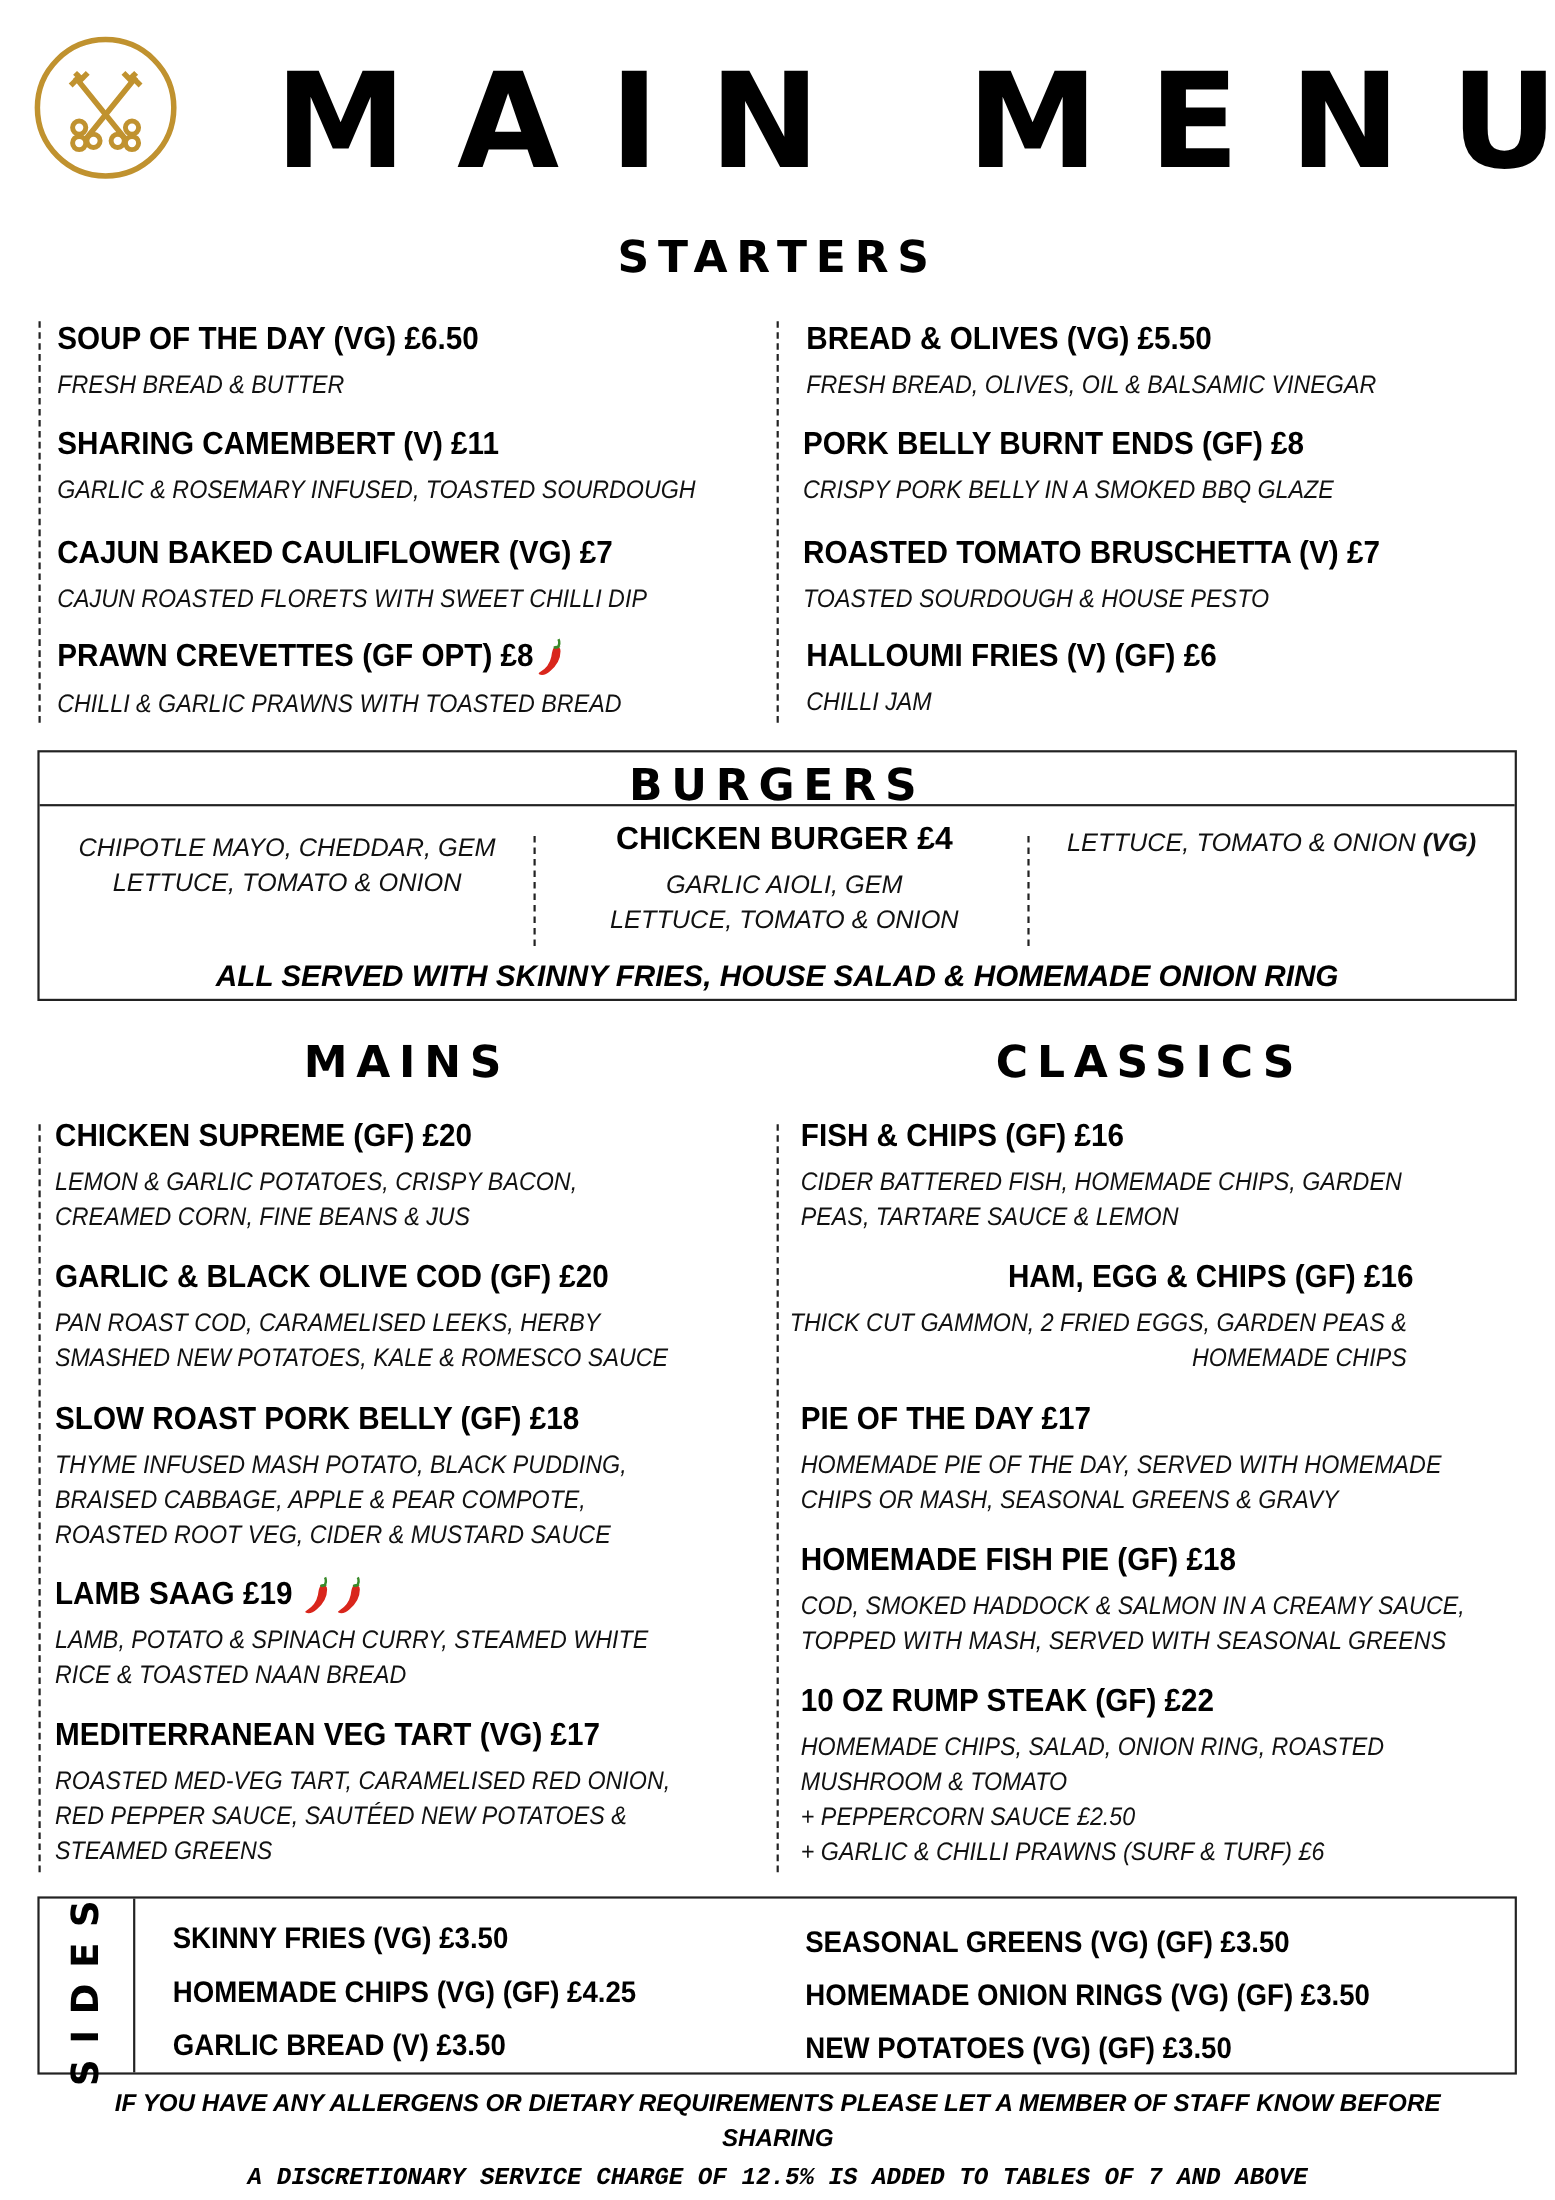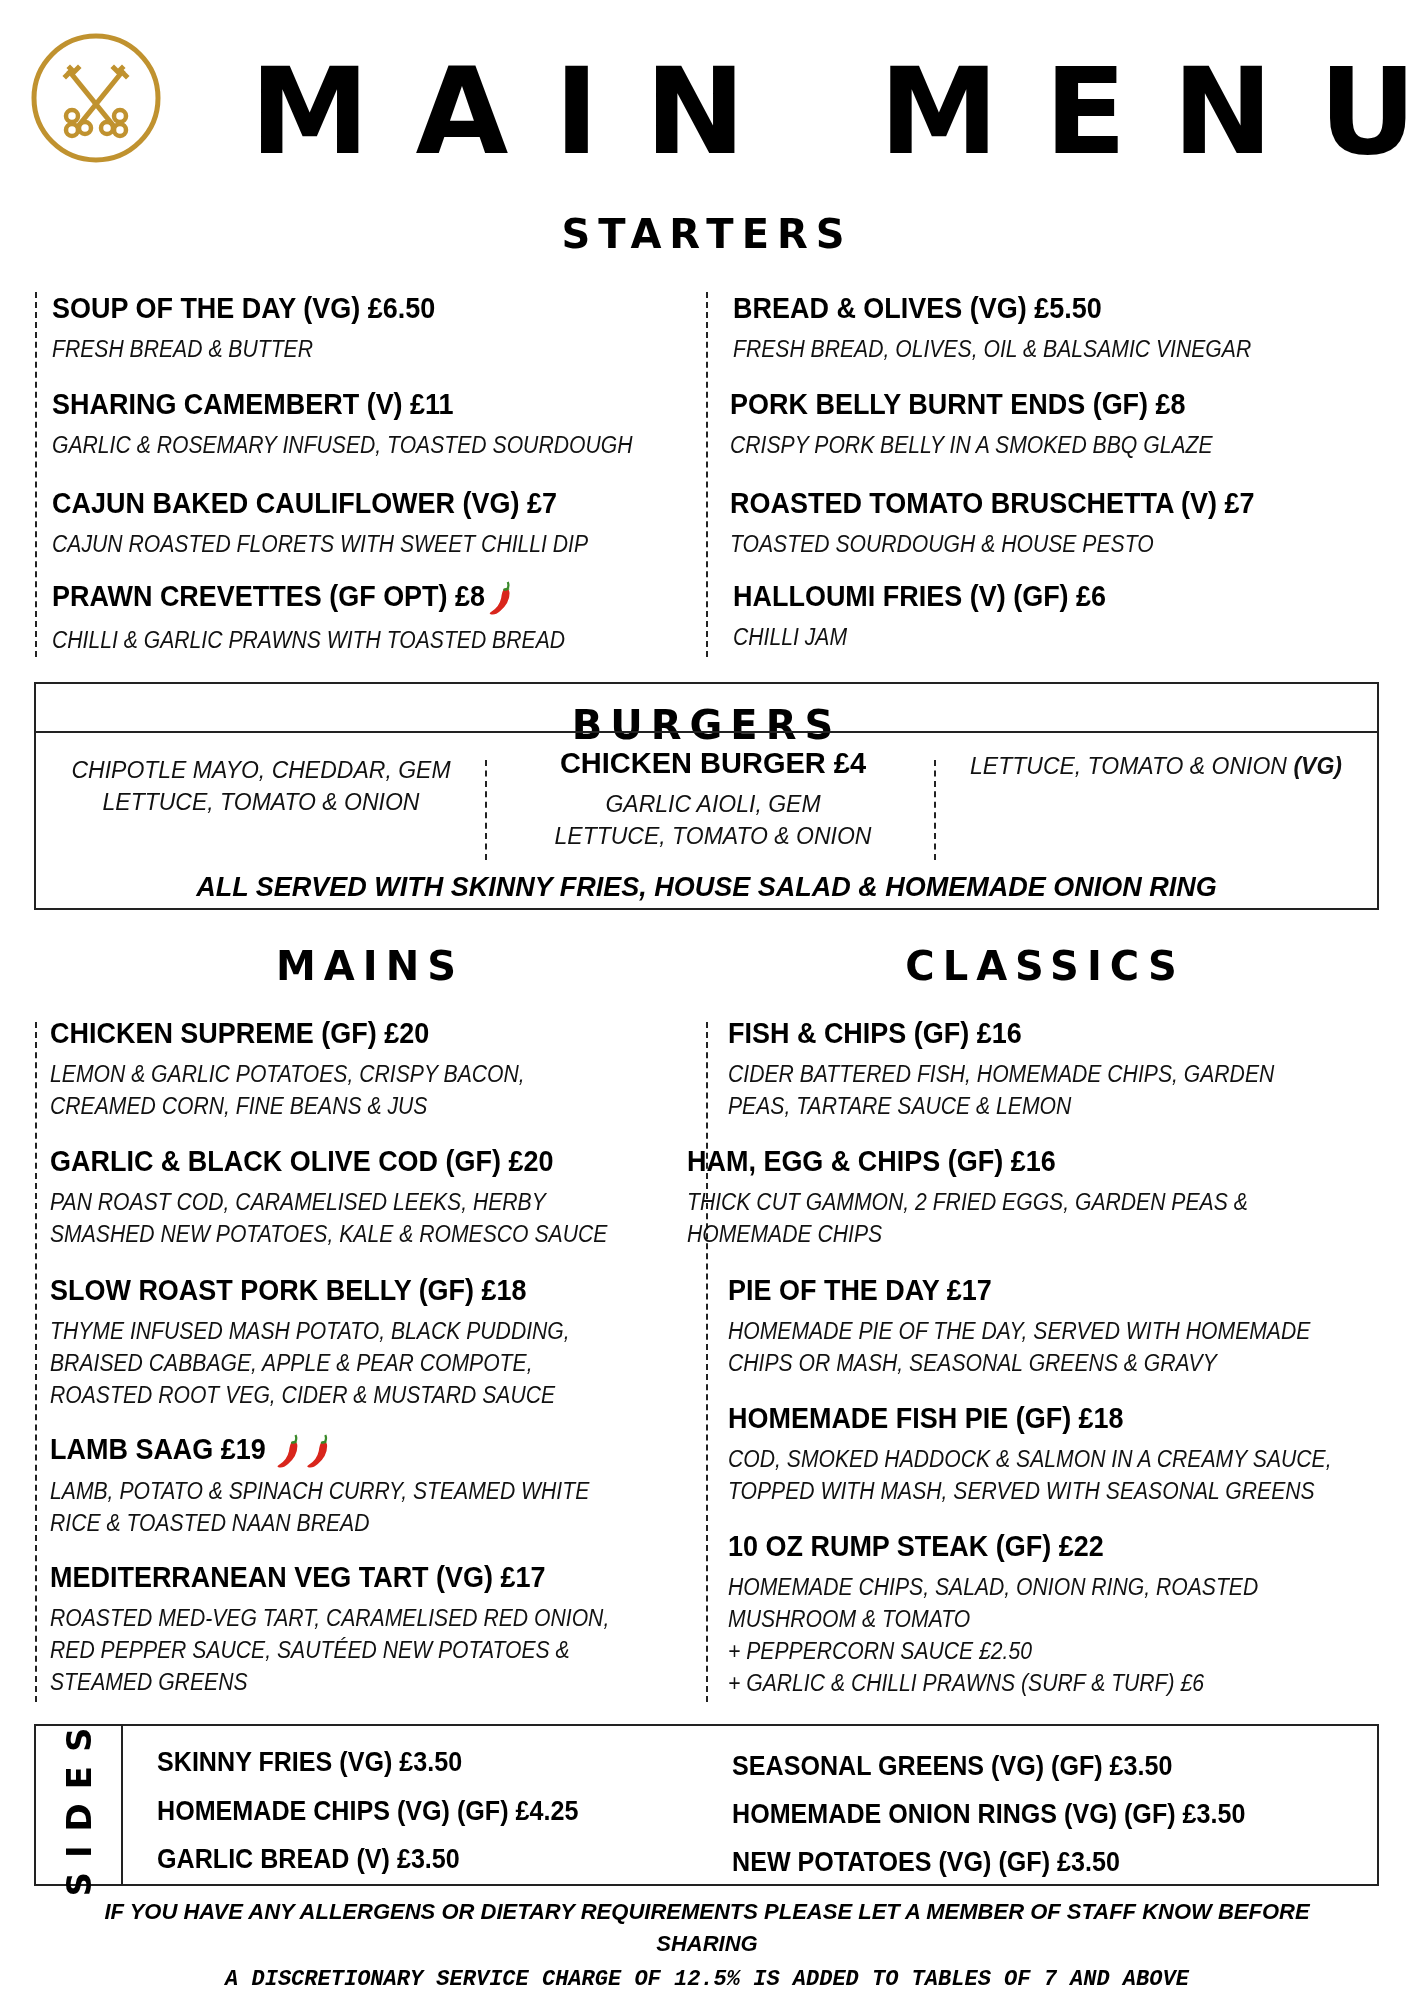--- a/index.html
+++ b/index.html
@@ -95,21 +95,21 @@
 <div class="item" style="left:730px;top:486px;">
   <div class="name">ROASTED TOMATO BRUSCHETTA (V) £7</div>
   <div class="desc" style="margin-top:8px">TOASTED SOURDOUGH &amp; HOUSE PESTO</div>
 </div>
 <div class="item" style="left:733px;top:579px;">
   <div class="name">HALLOUMI FRIES (V) (GF) £6</div>
   <div class="desc" style="margin-top:8px">CHILLI JAM</div>
 </div>
 
 <div class="abs burger-box">
-  <div class="sec-h" style="position:absolute;left:0;right:0;top:19px;">BURGERS</div>
+  <div class="sec-h" style="position:absolute;left:0;right:0;top:8px;">BURGERS</div>
   <div class="burger-title-rule"></div>
   <div class="burger-col" style="left:10px;width:430px;">
     <div class="desc" style="margin-top:8px">CHIPOTLE MAYO, CHEDDAR, GEM</div>
     <div class="desc">LETTUCE, TOMATO &amp; ONION</div>
   </div>
   <div class="dash-v" style="position:absolute;left:449px;top:76px;height:100px;"></div>
   <div class="burger-col" style="left:462px;width:430px;">
     <div class="name">CHICKEN BURGER £4</div>
     <div class="desc" style="margin-top:8px">GARLIC AIOLI, GEM</div>
     <div class="desc">LETTUCE, TOMATO &amp; ONION</div>
@@ -157,21 +157,21 @@
   <div class="desc" style="margin-top:8px">ROASTED MED-VEG TART, CARAMELISED RED ONION,</div>
   <div class="desc">RED PEPPER SAUCE, SAUTÉED NEW POTATOES &amp;</div>
   <div class="desc">STEAMED GREENS</div>
 </div>
 
 <div class="item" style="left:728px;top:1016px;">
   <div class="name">FISH &amp; CHIPS (GF) £16</div>
   <div class="desc" style="margin-top:8px">CIDER BATTERED FISH, HOMEMADE CHIPS, GARDEN</div>
   <div class="desc">PEAS, TARTARE SAUCE &amp; LEMON</div>
 </div>
-<div class="item" style="left:687px;top:1144px;">
+<div class="item" style="left:718px;top:1144px;text-align:right;">
   <div class="name">HAM, EGG &amp; CHIPS (GF) £16</div>
   <div class="desc" style="margin-top:8px">THICK CUT GAMMON, 2 FRIED EGGS, GARDEN PEAS &amp;</div>
   <div class="desc">HOMEMADE CHIPS</div>
 </div>
 <div class="item" style="left:728px;top:1273px;">
   <div class="name">PIE OF THE DAY £17</div>
   <div class="desc" style="margin-top:8px">HOMEMADE PIE OF THE DAY, SERVED WITH HOMEMADE</div>
   <div class="desc">CHIPS OR MASH,  SEASONAL GREENS &amp; GRAVY</div>
 </div>
 <div class="item" style="left:728px;top:1401px;">

